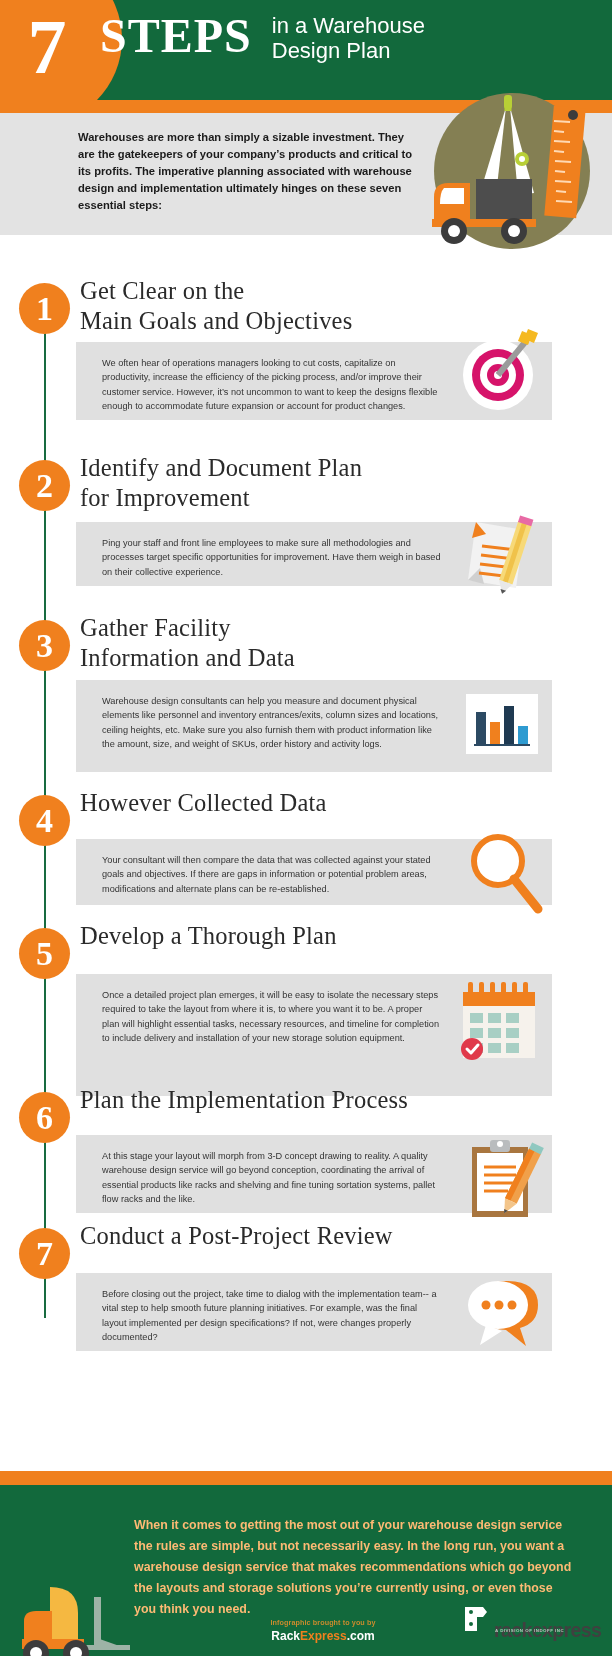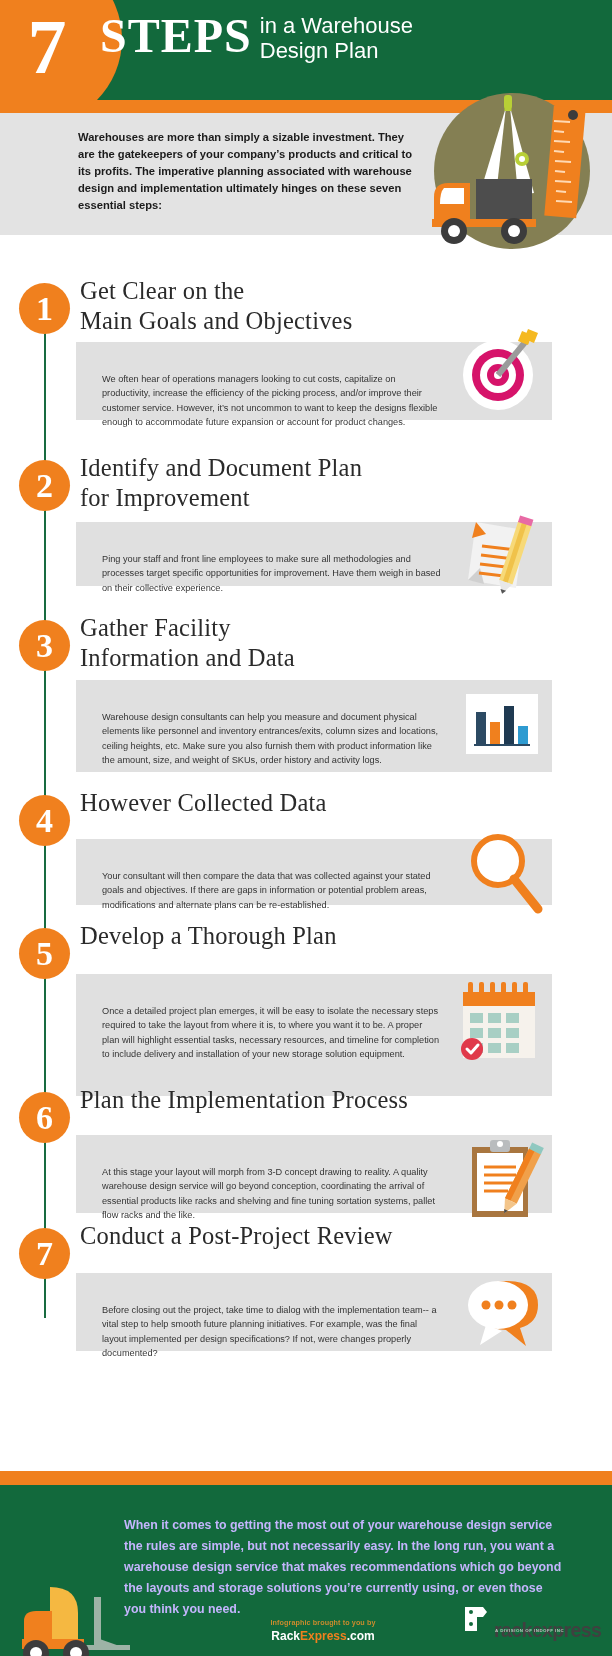--- a/index.html
+++ b/index.html
@@ -70,20 +70,21 @@
   }
   .header-title .sub {
     display: inline-block;
     font-family: "Liberation Sans", sans-serif;
     font-weight: 400;
     font-size: 22px;
     line-height: 25px;
     vertical-align: top;
     padding-top: 3px;
     padding-left: 8px;
+    margin-left: 12px;
   }
 
   
   .intro {
     position: absolute;
     left: 0; top: 113px;
     width: 612px; height: 122px;
     background: #e3e3e3;
   }
   .intro-text {
@@ -140,21 +141,21 @@
     letter-spacing: 0.2px;
     color: #2a2a2a;
   }
   .step-body {
     position: absolute;
     left: 76px;
     width: 476px;
     background: #e0e0e0;
   }
   .step-body p {
-    padding: 30px 110px 14px 26px;
+    padding: 14px 110px 14px 26px;
     font-size: 9.2px;
     line-height: 14.4px;
     color: #343434;
   }
   .step-icon {
     position: absolute;
     right: 6px;
     width: 96px; height: 96px;
   }
 
@@ -166,26 +167,26 @@
     background: #f0801e;
   }
   .footer {
     position: absolute;
     left: 0; top: 1485px;
     width: 612px; height: 171px;
     background: #12693c;
   }
   .footer-text {
     position: absolute;
-    left: 124px; top: 30px;
+    left: 134px; top: 30px;
     width: 440px;
     font-size: 12.4px;
     font-weight: 700;
     line-height: 21px;
-    color: #c4b5fd;
+    color: #fdba74;
   }
   .forklift {
     position: absolute;
     left: 10px; top: 92px;
     width: 170px; height: 85px;
   }
   .credit {
     position: absolute;
     left: 228px; top: 133px;
     width: 190px;

